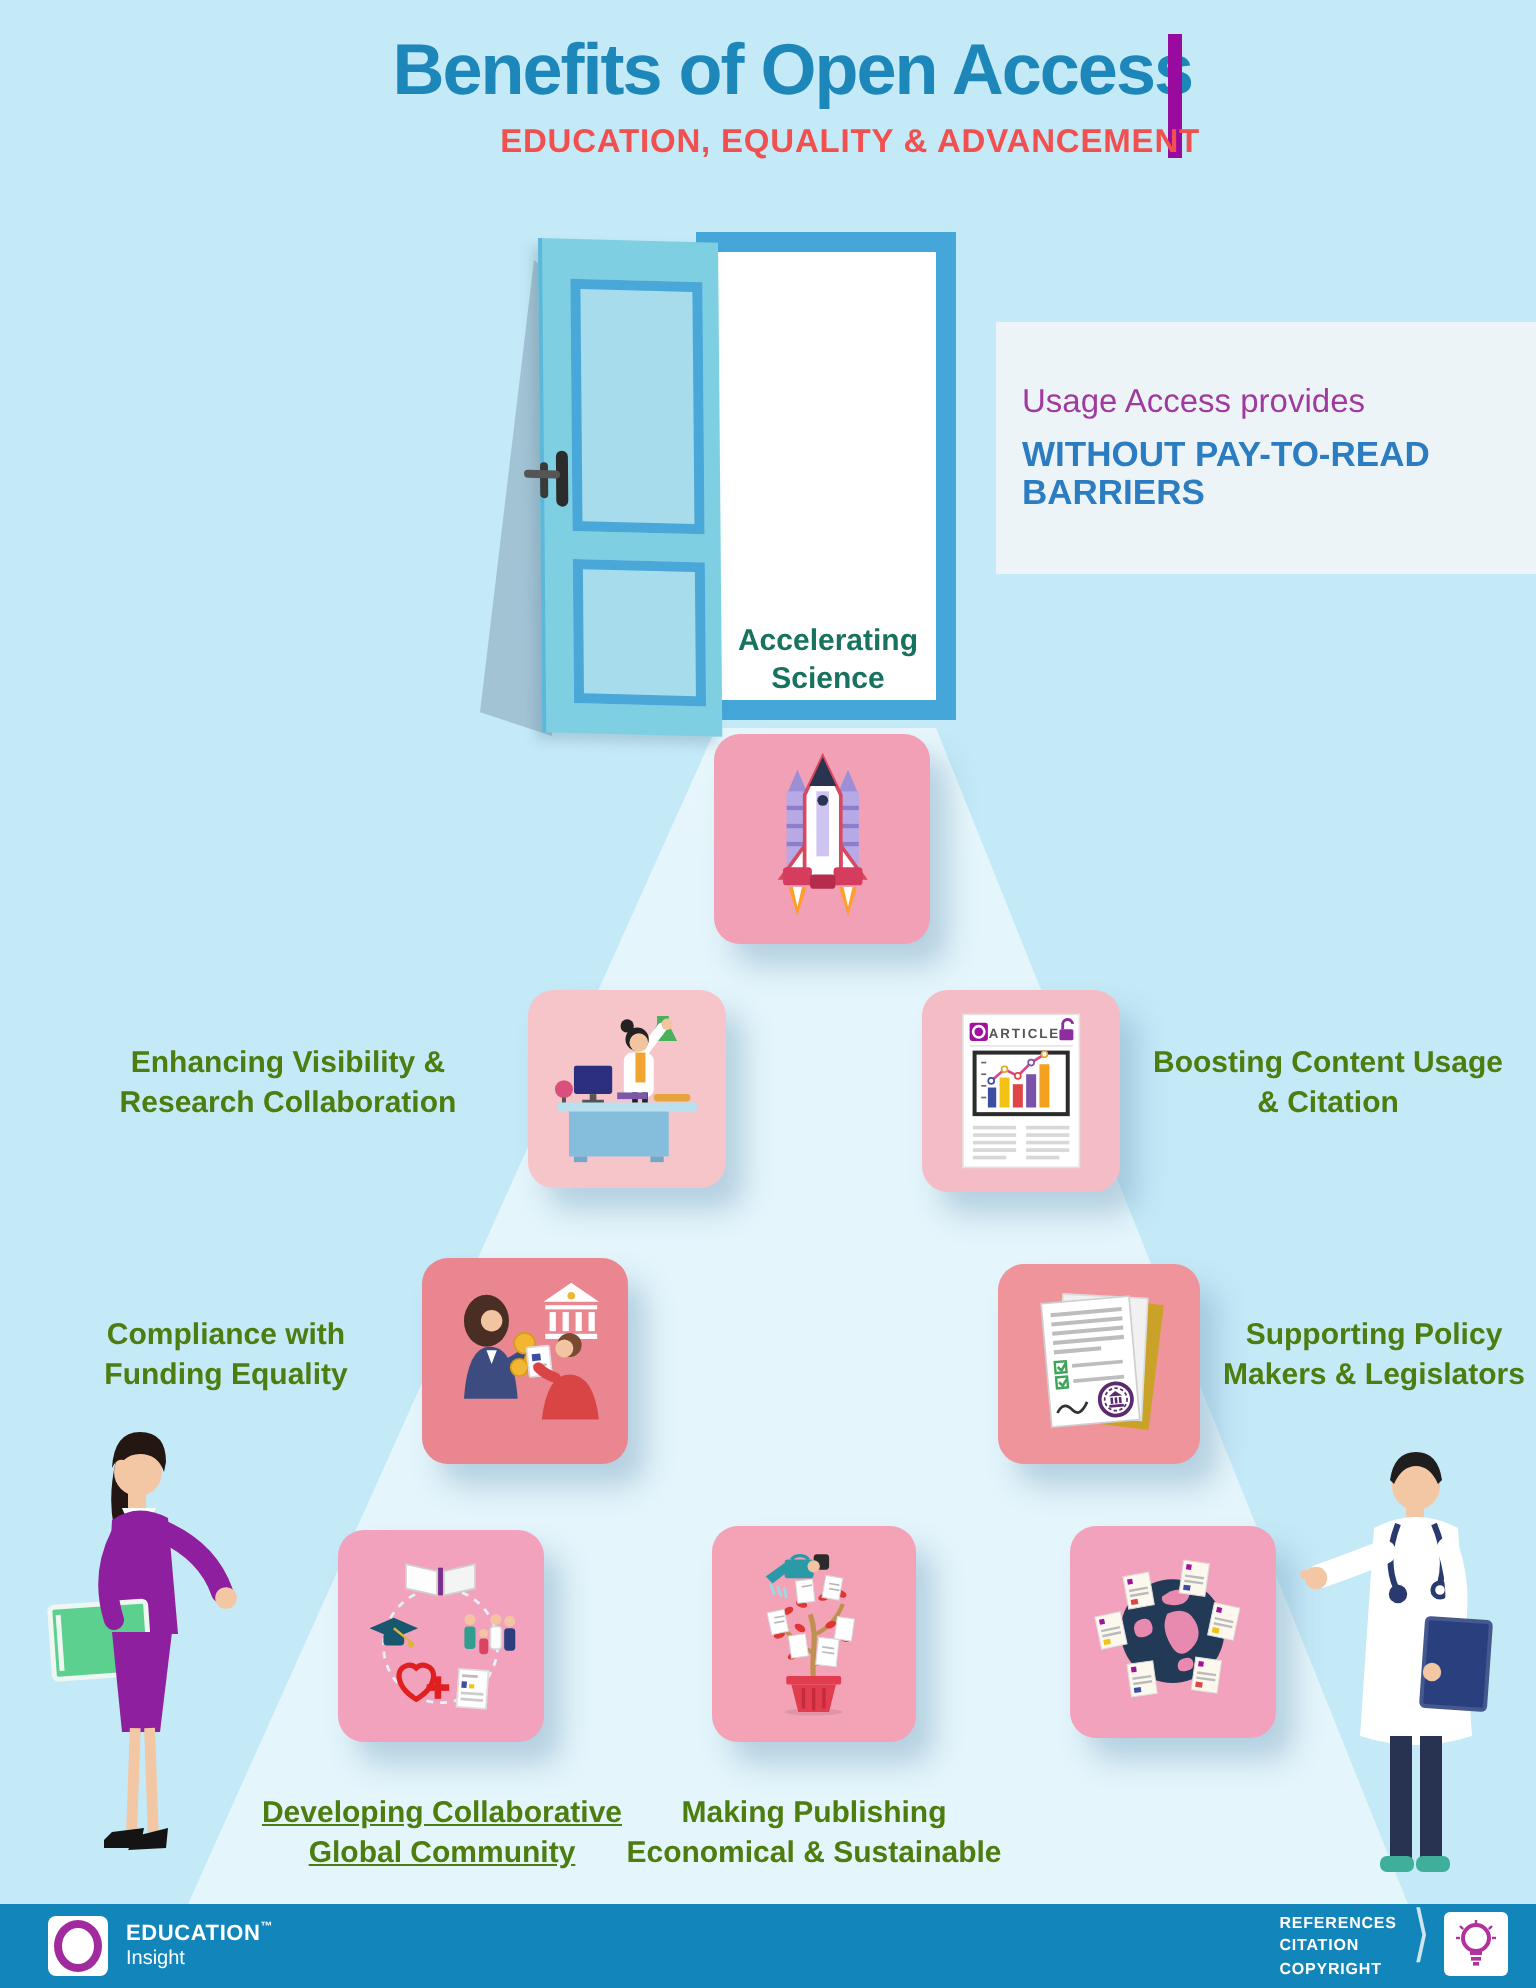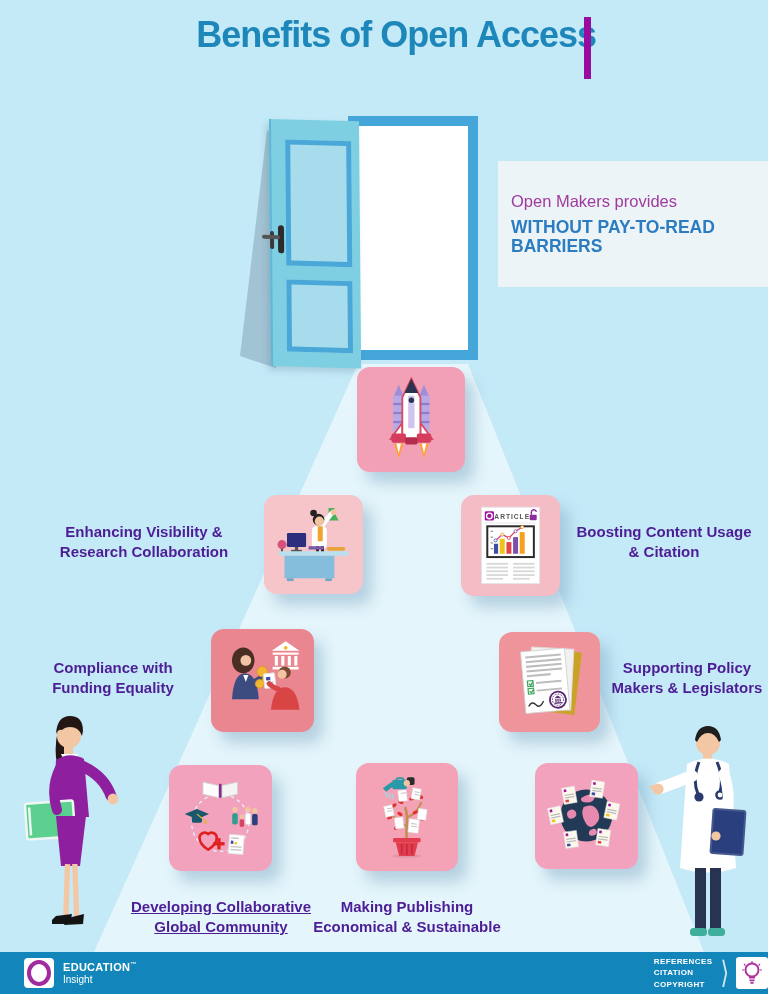--- a/index.html
+++ b/index.html
@@ -74,21 +74,21 @@
   #card-scientist{left:264px;top:495px;width:99px; height:99px; background:#f6c5c9;}
   #card-article  {left:461px;top:495px;width:99px; height:101px;background:#f4bcc4;}
   #card-funding  {left:211px;top:629px;width:103px;height:103px;background:#e9868f;}
   #card-policy   {left:499px;top:632px;width:101px;height:100px;background:#f0949c;}
   #card-community{left:169px;top:765px;width:103px;height:106px;background:#f2a2bd;}
   #card-plant    {left:356px;top:763px;width:102px;height:108px;background:#f4a2b6;}
   #card-globe    {left:535px;top:763px;width:103px;height:106px;background:#f2a2bd;}
 
   
   .blabel{
-    position:absolute;text-align:center;color:#4c1d95;
+    position:absolute;text-align:center;color:#4d7c0f;
     font-weight:bold;font-size:15px;line-height:1.33;
   }
   #label-visibility{left:38px; top:522px;width:212px;}
   #label-usage     {left:572px;top:522px;width:184px;}
   #label-funding   {left:30px; top:658px;width:166px;}
   #label-policy    {left:608px;top:658px;width:158px;}
   #label-community {left:122px;top:897px;width:198px;text-decoration:underline;}
   #label-publishing{left:304px;top:897px;width:206px;}
   #label-global    {left:496px;top:897px;width:194px;}
 
@@ -104,50 +104,52 @@
   }
   .brand-tile{
     width:30px;height:30px;background:#fff;border-radius:4px;margin-left:24px;
     display:flex;align-items:center;justify-content:center;
   }
   .brand-ring{width:16px;height:18px;border:4px solid #a12a9e;border-radius:50%;}
   .brand-text{margin-left:9px;color:#fff;line-height:1.15;}
   .brand-name{font-size:11px;font-weight:bold;letter-spacing:.3px;}
   .brand-tm{font-size:6px;vertical-align:top;}
   .brand-tagline{font-size:10px;}
-  .footer-right{margin-left:auto;display:flex;align-items:center;}
+  .footer-right{margin-left:auto;display:flex;margin-right:14px;}
   .meta-lines{color:#fff;font-size:8px;font-weight:bold;letter-spacing:.4px;line-height:1.45;text-align:left;}
   .meta-brace{color:#cfe6f2;font-size:22px;font-weight:200;margin:0 7px 0 8px;transform:scaleY(1.4);}
   .bulb-tile{
     width:32px;height:32px;background:#fff;border-radius:3px;
     display:flex;align-items:center;justify-content:center;
   }
 </style>
 </head>
 <body>
 
 <div class="stage">
 
   <div class="abs title">Benefits of Open Access</div>
   <div class="abs accent-bar"></div>
+  <div class="abs subtitle">EDUCATION, EQUALITY &amp; ADVANCEMENT</div>
 
   <div class="abs beam"></div>
 
   <div class="abs door-wall-shadow"></div>
   <div class="abs doorway"></div>
   <div class="abs door-leaf">
     <div class="door-panel top"></div>
     <div class="door-panel bottom"></div>
     <div class="door-keyplate"></div>
     <div class="door-handle-bar"></div>
     <div class="door-handle-lever"></div>
   </div>
+  <div class="abs door-label">Accelerating Science</div>
 
   <div class="abs info-box">
-    <div class="info-line info-purple">Open Makers provides</div>
+    <div class="info-line info-purple">Usage Access provides</div>
     <div class="info-line info-blue">WITHOUT PAY-TO-READ BARRIERS</div>
   </div>
 
   <div class="card" id="card-rocket">
     <svg viewBox="0 0 100 100">
       <polygon points="30,26 36,12 42,26" fill="#9d8ed8"></polygon>
       <rect x="30" y="24" width="12" height="44" fill="#b7a9e6"></rect>
       <rect x="30" y="32" width="12" height="2.4" fill="#8d7ecc"></rect>
         <rect x="30" y="42" width="12" height="2.4" fill="#8d7ecc"></rect>
         <rect x="30" y="52" width="12" height="2.4" fill="#8d7ecc"></rect>

